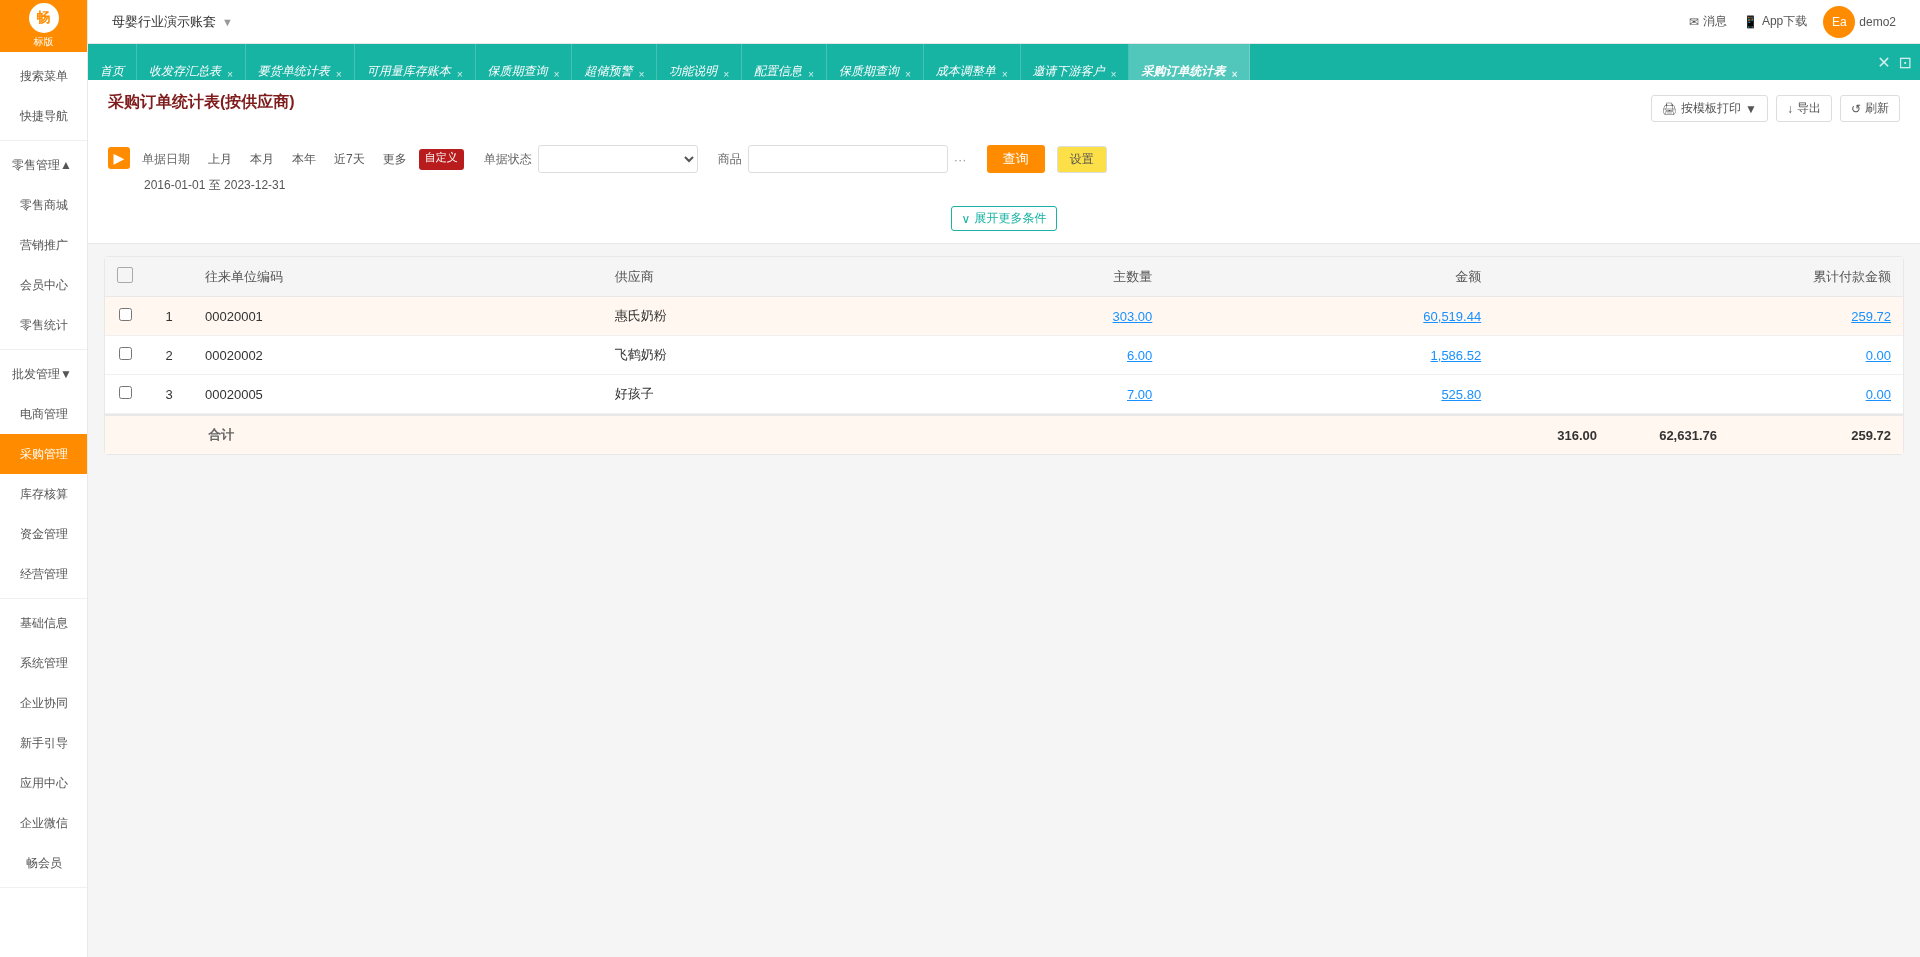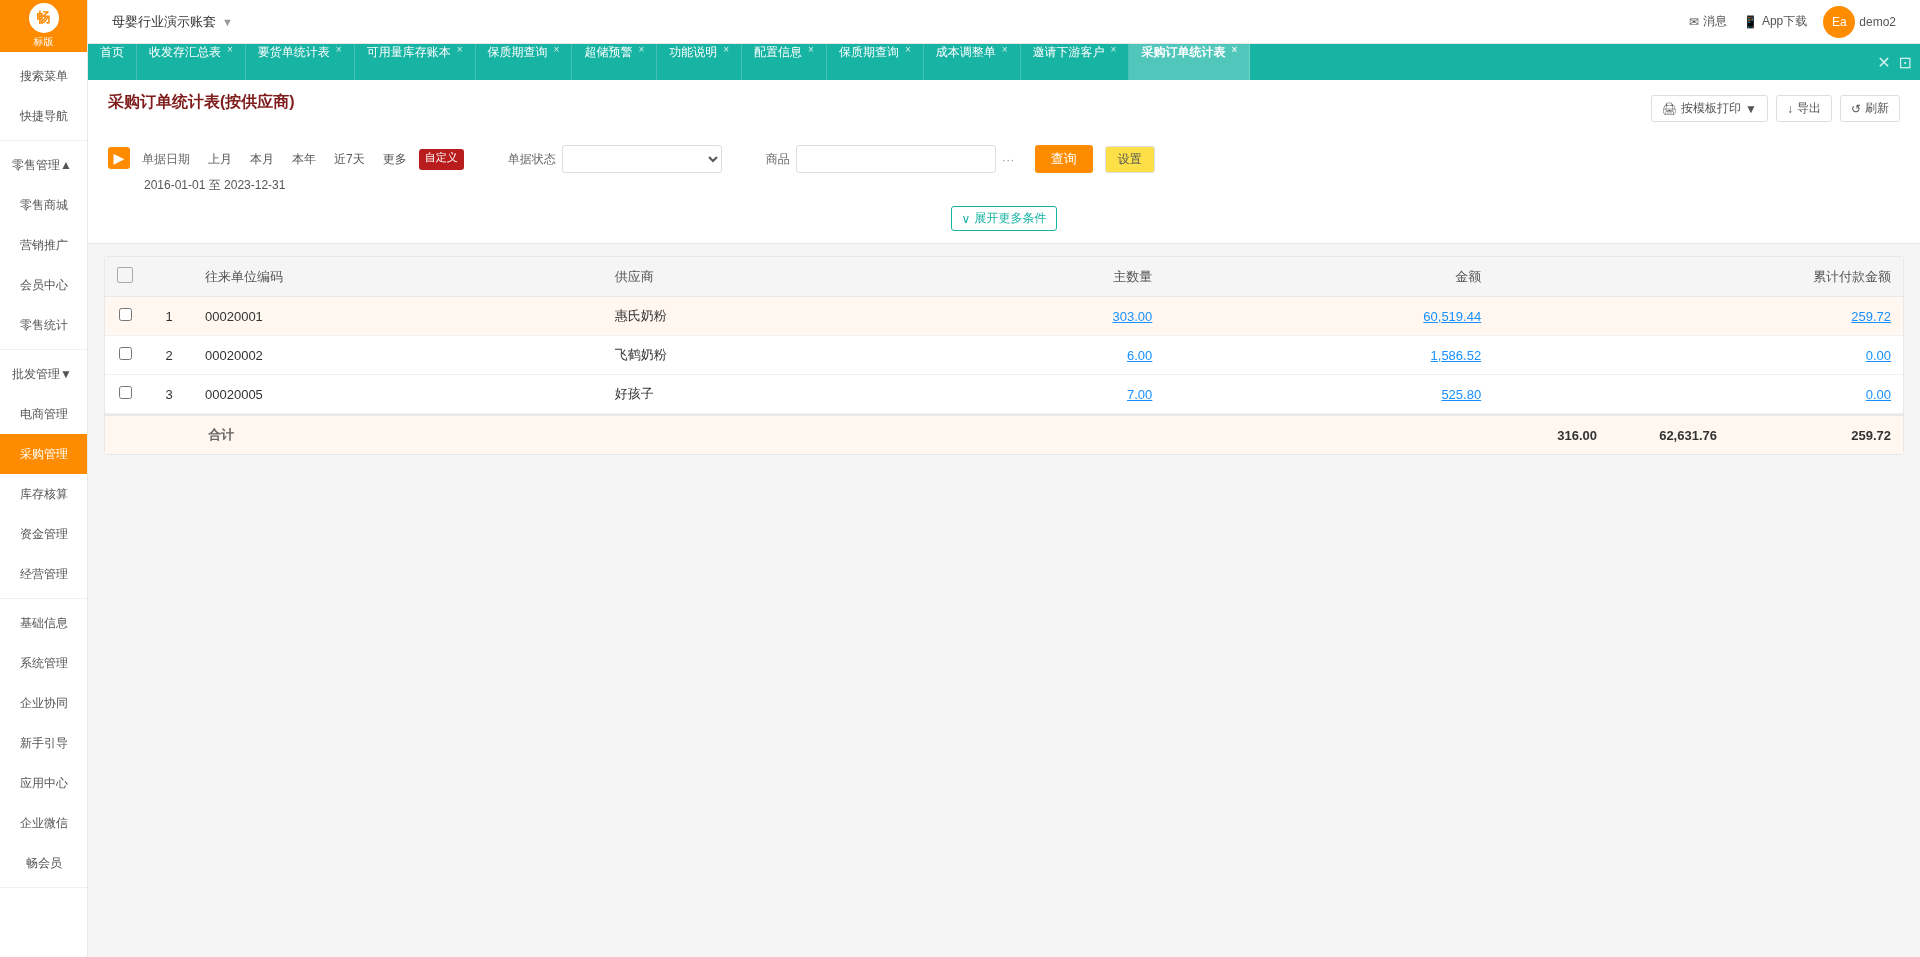--- a/index.html
+++ b/index.html
@@ -117,29 +117,30 @@
     #nav-tabs {
       height: 36px;
       background: #17b3a3;
       display: flex;
       align-items: stretch;
       flex-shrink: 0;
       overflow: hidden;
     }
     .nav-tab {
       display: flex;
-      align-items: flex-start;
+      align-items: flex-end;
       padding: 0 12px;
       color: #fff;
       font-size: 12px;
       cursor: pointer;
       white-space: nowrap;
       border-right: 1px solid rgba(255,255,255,0.2);
       gap: 4px;
       position: relative;
+      font-style: italic;
     }
     .nav-tab.active { background: rgba(255,255,255,0.25); font-weight: bold; }
     .nav-tab .close-x {
       font-size: 10px;
       color: rgba(255,255,255,0.8);
       margin-left: 2px;
       cursor: pointer;
     }
     #nav-tabs-end {
       display: flex;
@@ -214,21 +215,21 @@
       color: #fff;
       padding: 1px 6px;
       border-radius: 3px;
       font-size: 11px;
     }
     .filter-date-range { font-size: 12px; color: #555; margin-top: 2px; }
     .filter-field {
       display: flex;
       align-items: center;
       gap: 6px;
-      margin-left: 32px;
+      margin-left: 8px;
     }
     .filter-select {
       height: 28px;
       border: 1px solid #ddd;
       border-radius: 3px;
       padding: 0 8px;
       font-size: 12px;
       min-width: 160px;
       color: #555;
       background: #fff;

